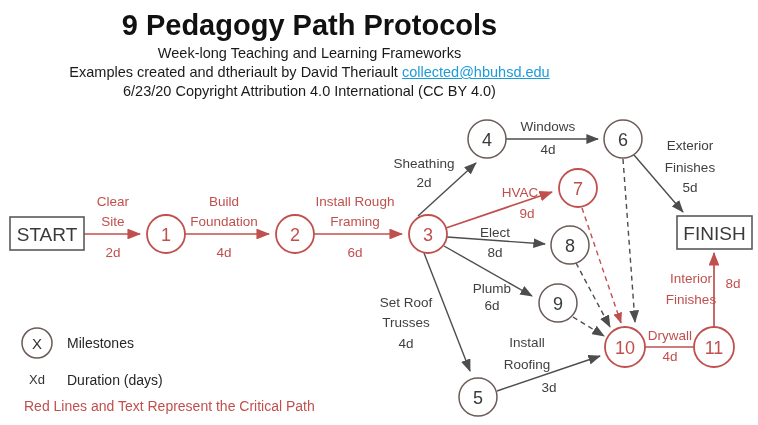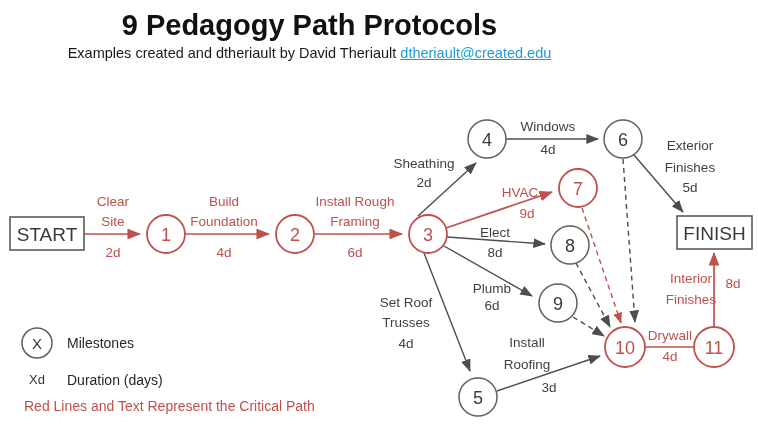--- a/index.html
+++ b/index.html
@@ -40,21 +40,23 @@
   .legend-x{font-family:"Liberation Sans", sans-serif;font-size:15px;fill:#333333;text-anchor:middle;dominant-baseline:central;}
   .legend-xd{font-family:"Liberation Sans", sans-serif;font-size:13px;fill:#333333;text-anchor:middle;}
 </style>
 </head>
 <body>
 
 <div id="page">
 
   <div class="header">
     <div class="title">9 Pedagogy Path Protocols</div>
-    <div class="subline"><span>Examples created and dtheriault by David Theriault </span><a class="email" href="#">dtheriault@created.edu</a></div>
+    <div class="subline">Week-long Teaching and Learning Frameworks</div>
+    <div class="subline"><span>Examples created and dtheriault by David Theriault </span><a class="email" href="#">collected@hbuhsd.edu</a></div>
+    <div class="subline">6/23/20 Copyright Attribution 4.0 International (CC BY 4.0)</div>
   </div>
 
   <svg width="758" height="425" viewBox="0 0 758 425">
     <defs>
       <marker id="ah-gray" markerWidth="9" markerHeight="7" refX="8.3" refY="3.5" orient="auto" markerUnits="strokeWidth">
         <path d="M0,0 L9,3.5 L0,7 Z" fill="#4d4d4d"></path>
       </marker>
       <marker id="ah-red" markerWidth="8" markerHeight="6.4" refX="7.4" refY="3.2" orient="auto" markerUnits="strokeWidth">
         <path d="M0,0 L8,3.2 L0,6.4 Z" fill="#c0504d"></path>
       </marker>

